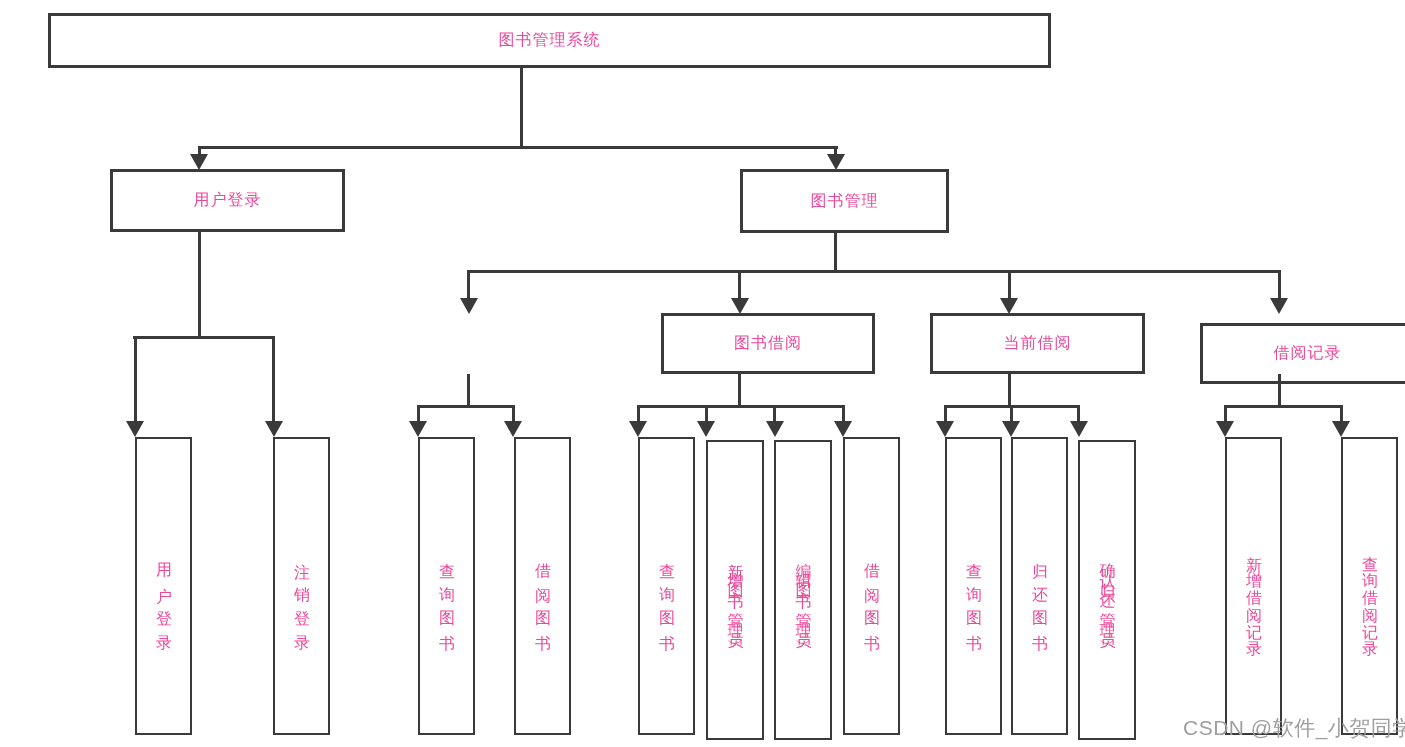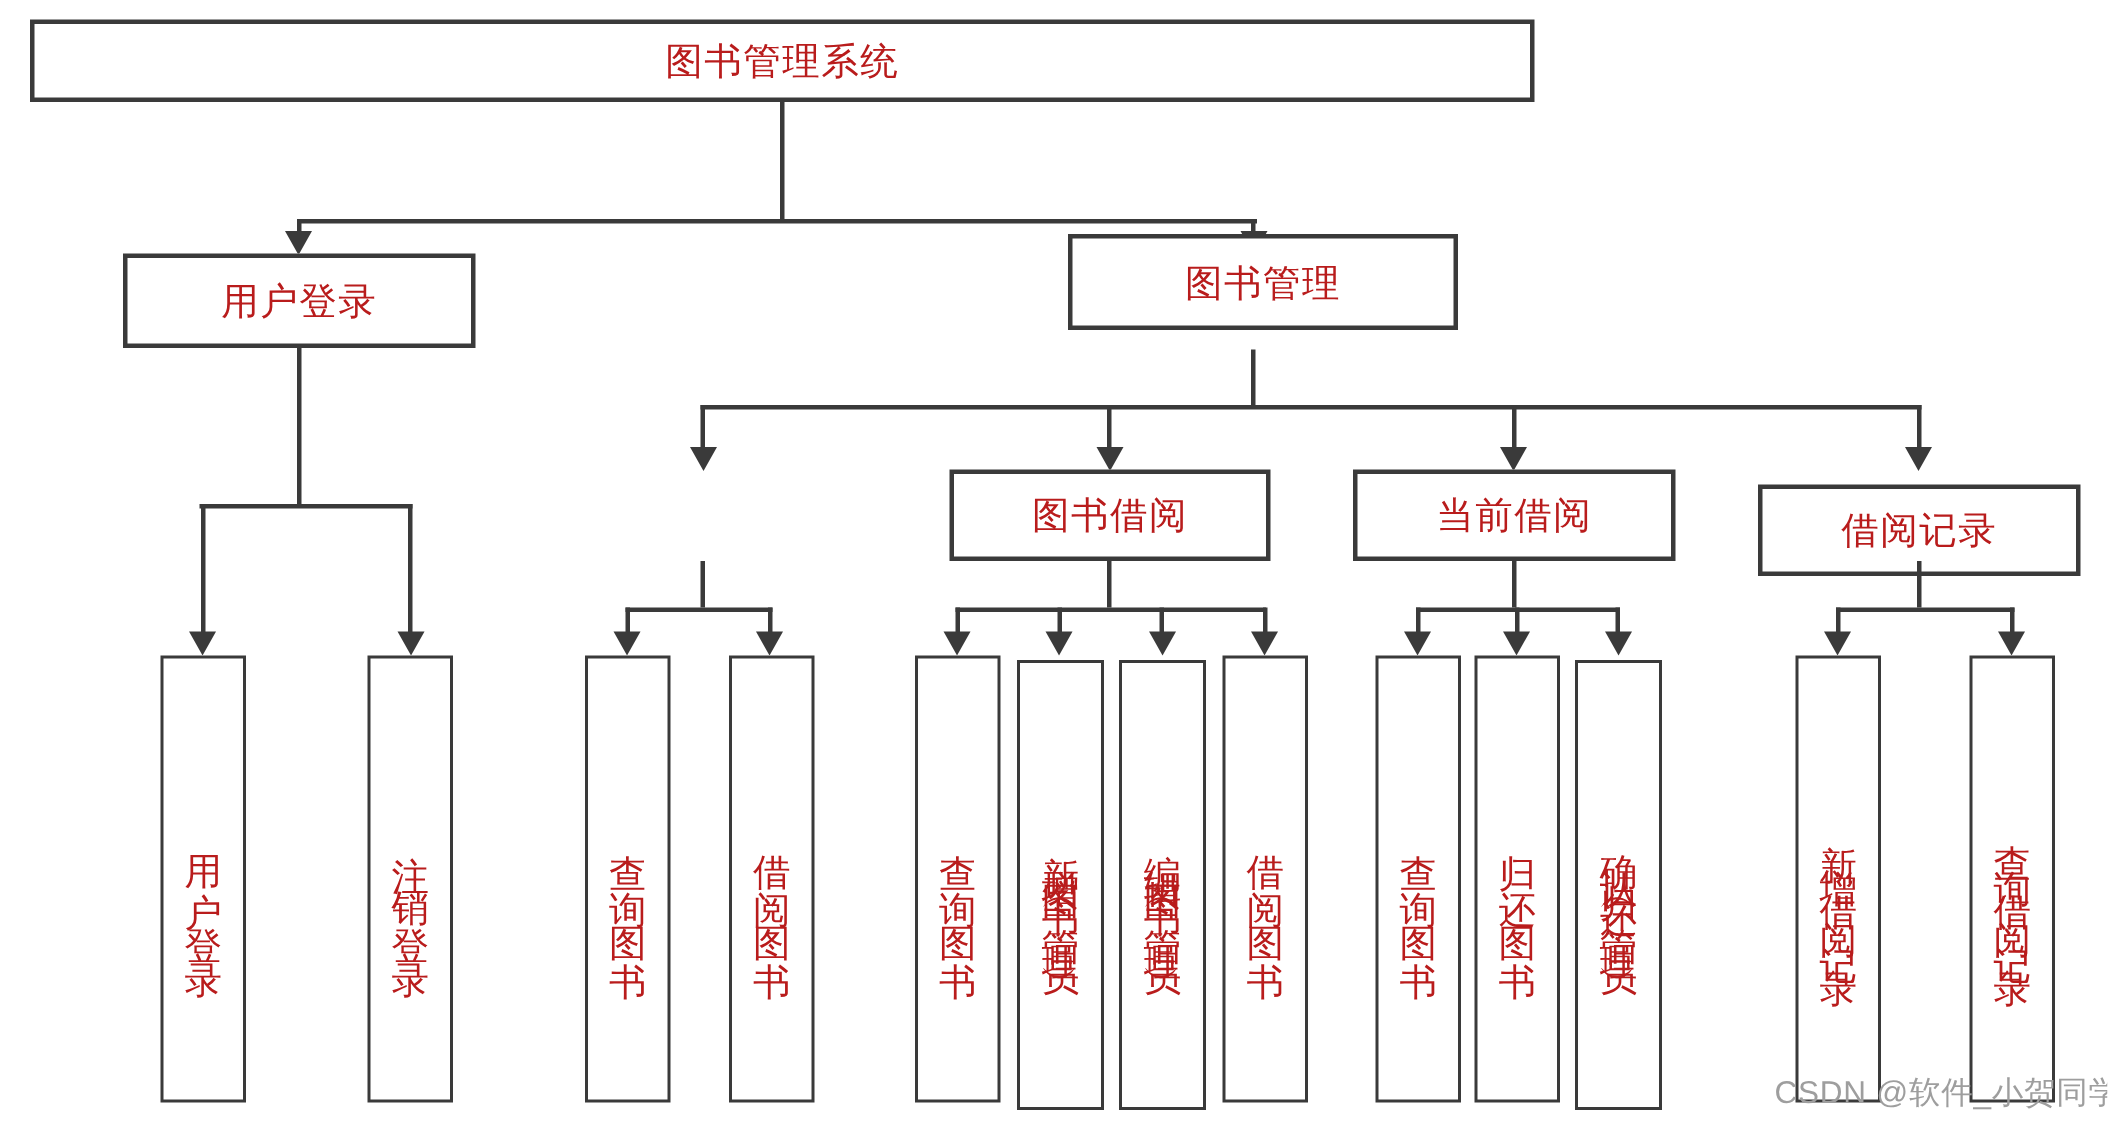--- a/index.html
+++ b/index.html
@@ -9,26 +9,27 @@
     height: 747px;
     background: #ffffff;
     font-family: "Liberation Sans", sans-serif;
     overflow: hidden;
   }
   .box {
     position: absolute;
     box-sizing: border-box;
     border: 3px solid #3a3a3a;
     background: #ffffff;
-    color: #b91c1c;
+    color: #ec4899;
     display: flex;
     align-items: center;
     justify-content: center;
-    font-size: 25px;
+    font-size: 16px;
     letter-spacing: 1px;
+    margin-left: 28px;
   }
   .leafbox { border-width: 2.5px; }
   .vtext {
     writing-mode: vertical-rl;
     text-orientation: mixed;
     white-space: nowrap;
     letter-spacing: 0;
   }
   .sp4 { letter-spacing: 24px; transform: translateY(12px); }
   .sp6 { letter-spacing: 17px; transform: translateY(8px); }
@@ -59,21 +60,21 @@
   <div class="box" style="left:20px; top:13px; width:1003px; height:55px;">图书管理系统</div>
 
   <div class="vline" style="left:520px; top:68px; width:3px; height:78px;"></div>
   <div class="hline" style="left:198px; top:146px; width:640px; height:3px;"></div>
   <div class="vline" style="left:198px; top:146px; width:3px; height:10px;"></div>
   <div class="arrow" style="left:190px; top:154px;"></div>
   <div class="vline" style="left:834px; top:146px; width:3px; height:10px;"></div>
   <div class="arrow" style="left:827px; top:154px;"></div>
 
   <div class="box" style="left:82px; top:169px; width:235px; height:63px;">用户登录</div>
-  <div class="box" style="left:712px; top:156px; width:260px; height:64px;">图书管理</div>
+  <div class="box" style="left:712px; top:169px; width:209px; height:64px;">图书管理</div>
 
   <div class="vline" style="left:198px; top:232px; width:3px; height:104px;"></div>
   <div class="hline" style="left:133px; top:336px; width:142px; height:3px;"></div>
   <div class="vline" style="left:134px; top:336px; width:3px; height:87px;"></div>
   <div class="arrow" style="left:126px; top:421px;"></div>
   <div class="vline" style="left:272px; top:336px; width:3px; height:87px;"></div>
   <div class="arrow" style="left:265px; top:421px;"></div>
 
   <div class="vline" style="left:834px; top:233px; width:3px; height:37px;"></div>
   <div class="hline" style="left:467px; top:270px; width:814px; height:3px;"></div>

